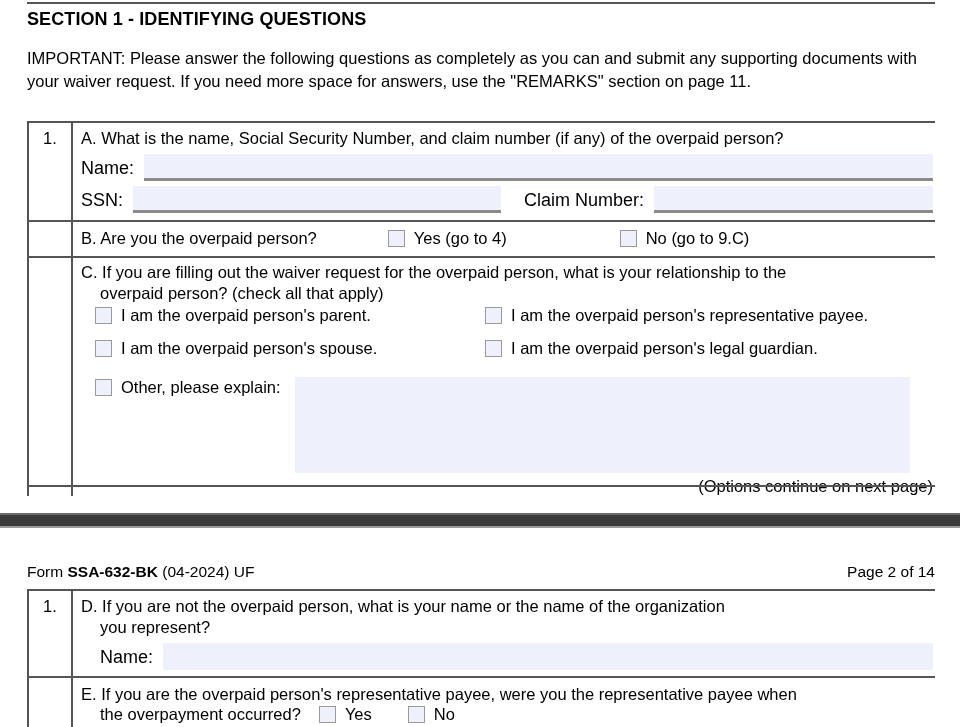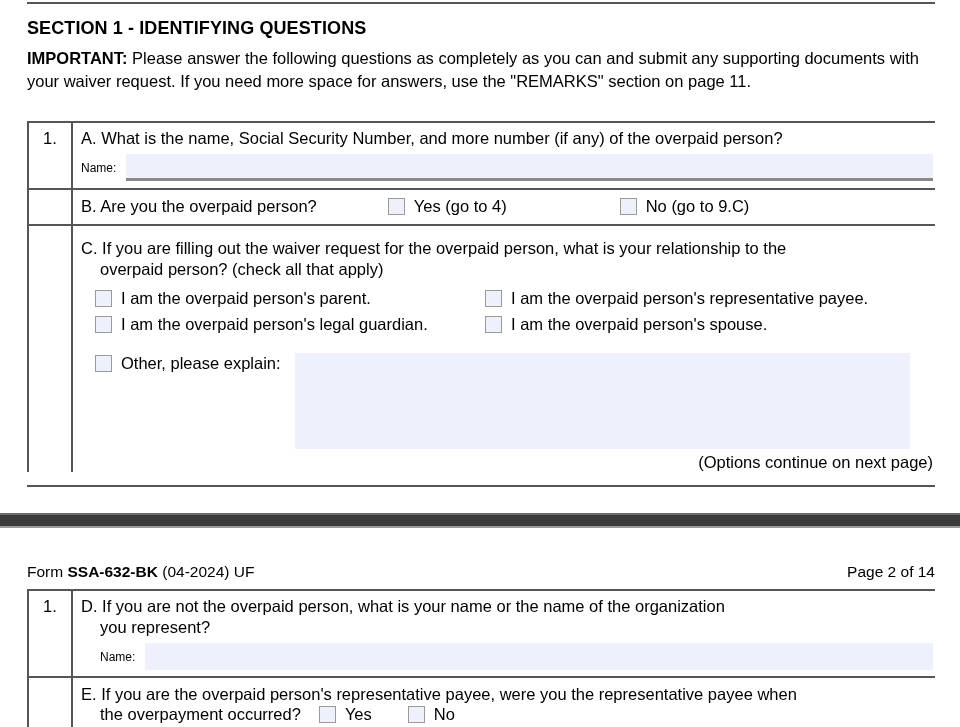--- a/index.html
+++ b/index.html
@@ -30,36 +30,36 @@
     left: 27px;
     top: 2px;
     width: 908px;
     height: 2px;
     background: #555555;
   }
 
   .section-title {
     position: absolute;
     left: 27px;
-    top: 18px;
+    top: 9px;
     font-size: 18px;
     font-weight: bold;
     letter-spacing: 0.1px;
     white-space: nowrap;
   }
 
   .important-block {
     position: absolute;
     left: 27px;
     top: 47px;
     width: 908px;
     font-size: 16.5px;
     line-height: 22.5px;
   }
-  .important-block b { font-weight: bold; }
+  .important-block b { font-weight: normal; }
 
   
   .qtable {
     position: absolute;
     left: 27px;
     width: 908px;
     border-top: 2px solid #555555;
     border-left: 2px solid #555555;
     box-sizing: border-box;
   }
@@ -100,21 +100,21 @@
     padding-left: 19px;
   }
 
   
   .fieldrow {
     display: flex;
     align-items: flex-end;
     margin-top: 5px;
   }
   .flabel {
-    font-size: 12px;
+    font-size: 18px;
     line-height: 20px;
     white-space: nowrap;
     padding-bottom: 3px;
   }
   .finput {
     background: #eef1fb;
     border-bottom: 3px solid #8a8a8a;
     height: 27px;
     box-sizing: border-box;
   }
@@ -147,24 +147,24 @@
   .cbtext { margin-left: 9px; white-space: nowrap; }
 
   .inline-opts {
     display: flex;
     align-items: center;
     font-size: 16.5px;
   }
   .inline-opts .gap { display: inline-block; }
 
   .opt-grid {
-    margin-top: 8px;
+    margin-top: 1px;
     display: grid;
     grid-template-columns: 390px auto;
-    row-gap: 6px;
+    row-gap: 13px;
   }
   .opt-grid .cbline { padding-left: 14px; }
 
   .other-row {
     display: flex;
     align-items: flex-start;
     margin-top: 19px;
   }
   .other-row .cbline { padding-left: 14px; flex: 0 0 auto; }
 
@@ -210,69 +210,75 @@
 
   <div class="important-block">
     <b>IMPORTANT:</b><span> Please answer the following questions as completely as you can and submit any supporting documents with your waiver request. If you need more space for answers, use the "REMARKS" section on page 11.</span>
   </div>
 
   <div class="qtable" style="top:121px;">
 
     <div class="qrow">
       <div class="qnum">1.</div>
       <div class="qbody">
-        <div class="qtext">A. What is the name, Social Security Number, and more number (if any) of the overpaid person?</div>
+        <div class="qtext">A. What is the name, Social Security Number, and claim number (if any) of the overpaid person?</div>
 
         <div class="fieldrow">
           <span class="flabel">Name:</span>
           <span class="finput grow" style="margin-left:10px; margin-right:2px;"></span>
         </div>
 
+        <div class="fieldrow">
+          <span class="flabel">SSN:</span>
+          <span class="finput" style="margin-left:10px; width:368px;"></span>
+          <span class="flabel" style="margin-left:23px;">Claim Number:</span>
+          <span class="finput grow" style="margin-left:10px; margin-right:2px;"></span>
+        </div>
       </div>
     </div>
 
     <div class="qrow">
       <div class="qnum blank">.</div>
       <div class="qbody" style="padding-top:7px; padding-bottom:8px;">
         <div class="inline-opts">
           <span>B. Are you the overpaid person?</span>
           <span class="gap" style="width:71px;"></span>
           <span class="cbox"></span>
           <span style="margin-left:9px;">Yes (go to 4)</span>
           <span class="gap" style="width:113px;"></span>
           <span class="cbox"></span>
           <span style="margin-left:9px;">No (go to 9.C)</span>
         </div>
       </div>
     </div>
 
     <div class="qrow no-bottom">
       <div class="qnum blank">.</div>
-      <div class="qbody" style="padding-top:12px; padding-bottom:0;">
+      <div class="qbody" style="padding-top:4px; padding-bottom:0;">
         <div class="qtext">
           <span class="hang">C. If you are filling out the waiver request for the overpaid person, what is your relationship to the</span>
           <span class="hang2">overpaid person? (check all that apply)</span>
         </div>
 
         <div class="opt-grid">
           <div class="cbline">
             <span class="cbox"></span>
             <span class="cbtext">I am the overpaid person's parent.</span>
           </div>
           <div class="cbline">
             <span class="cbox"></span>
             <span class="cbtext">I am the overpaid person's representative payee.</span>
           </div>
           <div class="cbline">
             <span class="cbox"></span>
+            <span class="cbtext">I am the overpaid person's spouse.</span>
+          </div>
+          <div class="cbline">
+            <span class="cbox"></span>
             <span class="cbtext">I am the overpaid person's legal guardian.</span>
-          </div>
-          <div class="cbline">
-            <span class="cbox"></span>
-            <span class="cbtext">I am the overpaid person's spouse.</span>
           </div>
         </div>
 
         <div class="other-row">
           <div class="cbline">
             <span class="cbox"></span>
             <span class="cbtext">Other, please explain:</span>
           </div>
           <span class="ftextarea" style="margin-left:14px; width:615px;"></span>
         </div>

